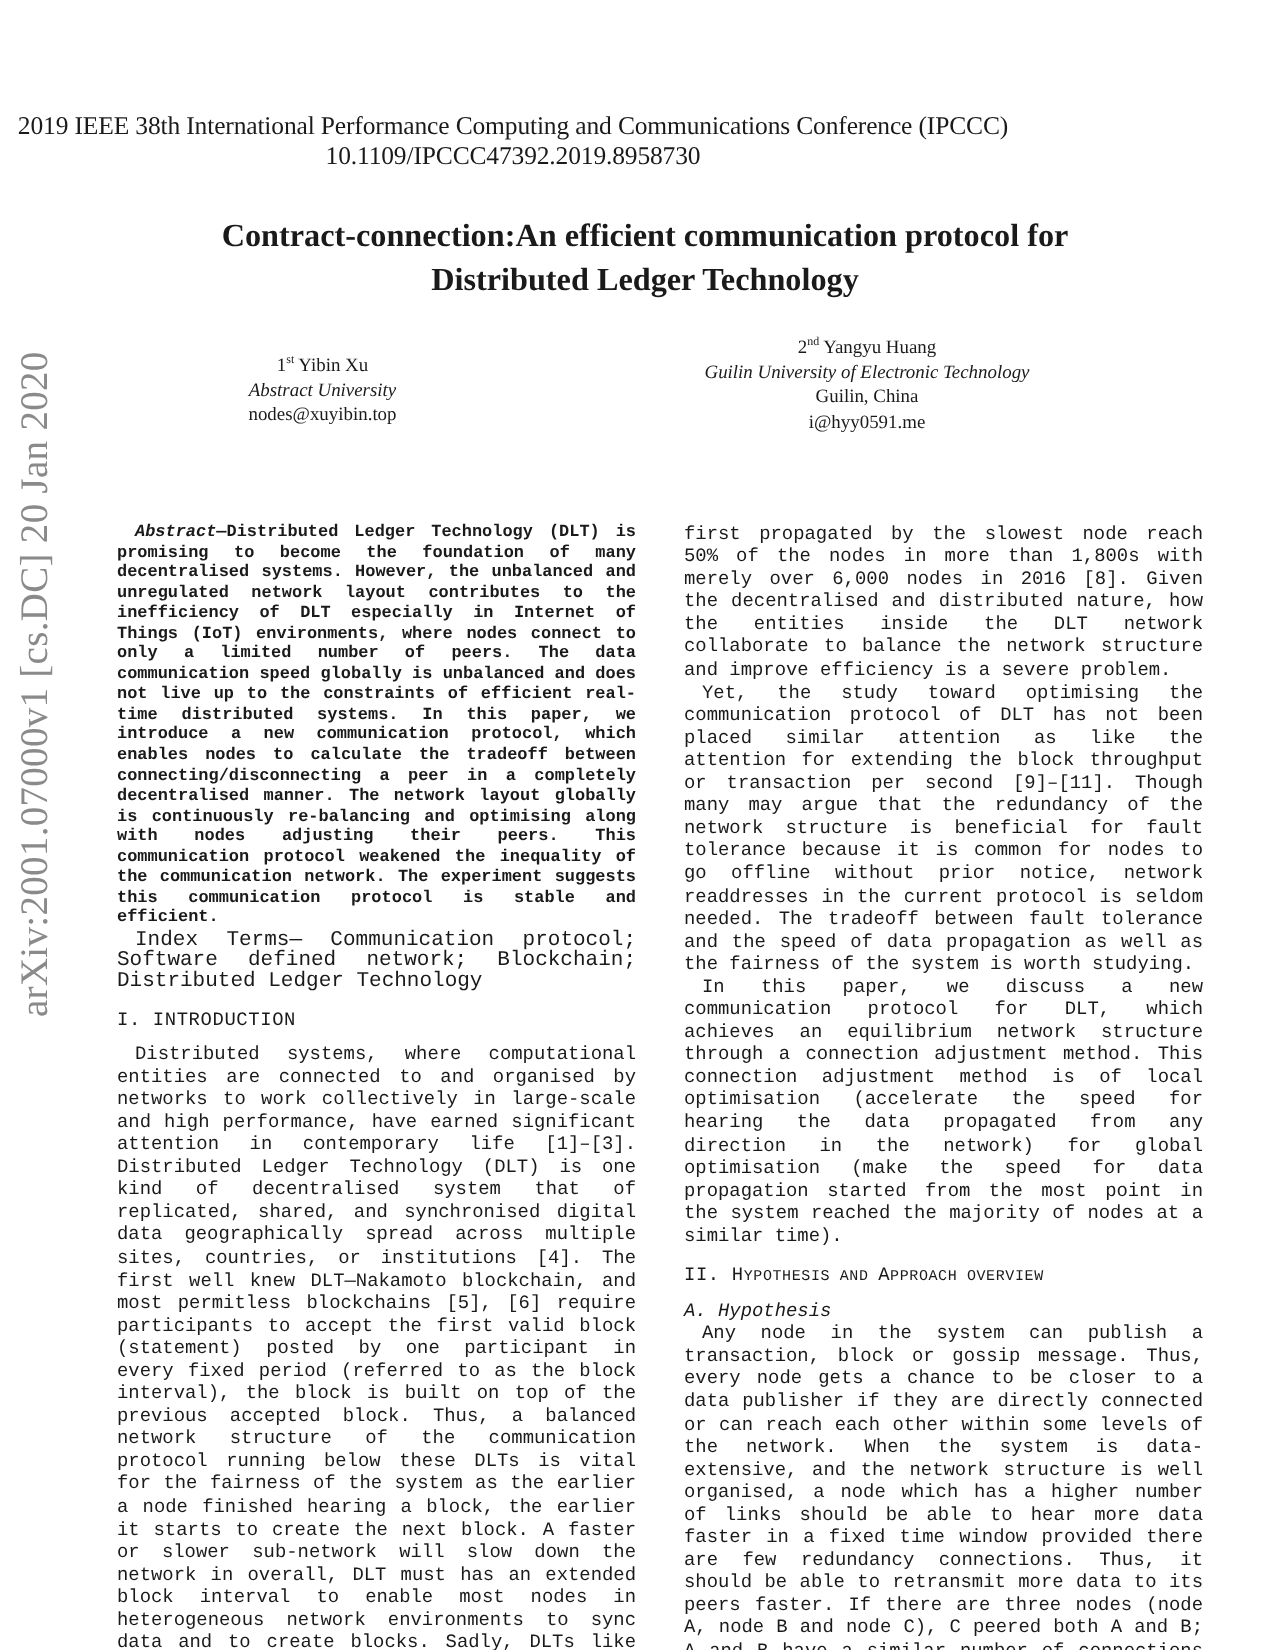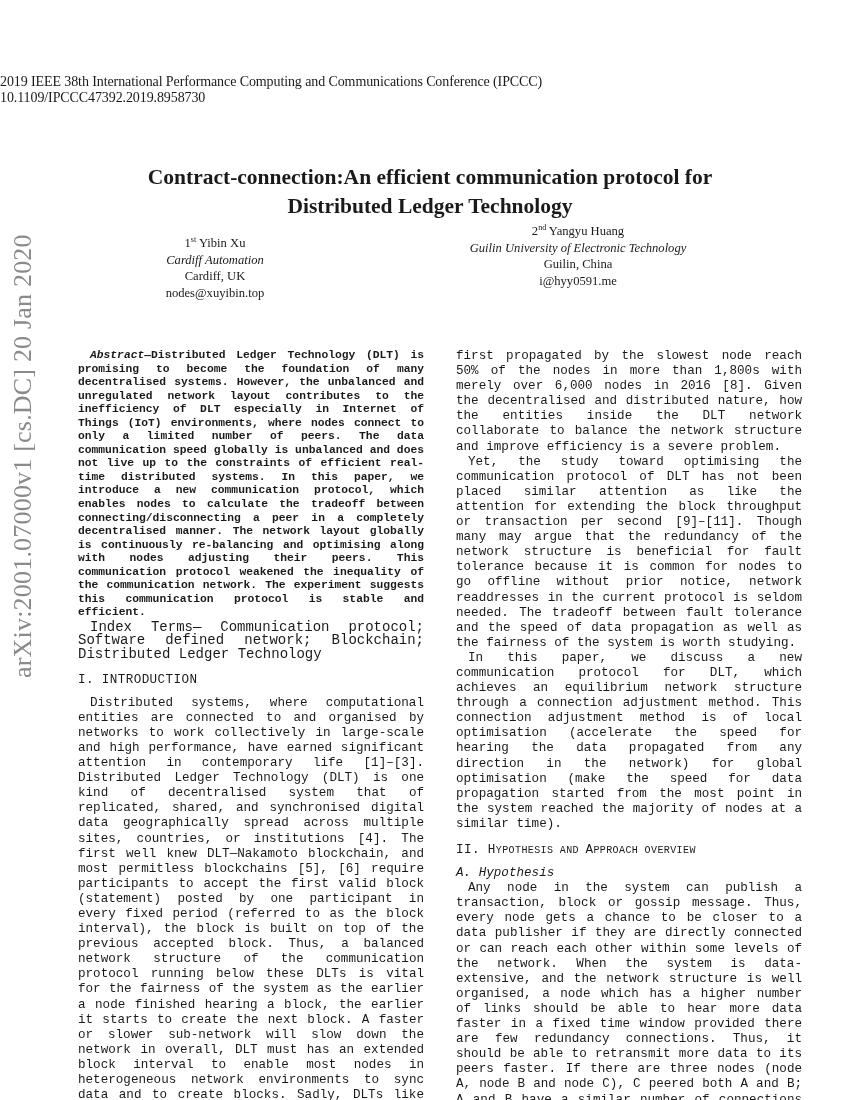--- a/index.html
+++ b/index.html
@@ -1,24 +1,24 @@
 <!DOCTYPE html>
 <html><head>
 <meta charset="utf-8">
 <style>
   html, body { margin: 0; padding: 0; background: #ffffff; }
   body { width: 850px; height: 1100px; position: relative; overflow: hidden;
          font-family: "Liberation Serif", "DejaVu Serif", serif; color: #1a1a1a; }
-  .conf-header { position: absolute; top: 74px; left: 0; width: 684px; text-align: left;
-                 font-size: 14px; letter-spacing: -0.1px; }
+  .conf-header { position: absolute; top: 74px; left: 0; width: 684px; text-align: center;
+                 font-size: 17px; letter-spacing: -0.1px; }
   .arxiv-stamp { position: absolute; left: 8px; top: 678px; transform-origin: left top;
                  transform: rotate(-90deg); font-size: 26px; color: #8a8a8a; white-space: nowrap;
                  letter-spacing: 0.2px; }
   .title { position: absolute; top: 143px; left: 80px; width: 700px; text-align: center;
-           font-size: 21.5px; font-weight: bold; line-height: 29px; margin-top: 20px; }
+           font-size: 21.5px; font-weight: bold; line-height: 29px; }
   .author { position: absolute; top: 220px; width: 330px; text-align: center; font-size: 12.6px; line-height: 16.6px; }
   .author.a1 { left: 50px; margin-top: 12px; }
   .author.a2 { left: 413px; }
   .author .aff { font-style: italic; }
   .author sup { font-size: 8px; vertical-align: 5px; }
   .col { position: absolute; top: 349px; width: 346px; font-size: 12.6px; line-height: 15.1px; text-align: justify; font-family: Liberation Mono, monospace; }
   .col.left { left: 78px; }
   .col.right { left: 424px; margin-left: 32px; }
   .col p { margin: 0; text-indent: 12px; }
   .col p.noind { text-indent: 0; }
@@ -37,22 +37,21 @@
 
 <div class="arxiv-stamp">arXiv:2001.07000v1  [cs.DC]  20 Jan 2020</div>
 
 <div class="title">
   <div>Contract-connection:An efficient communication protocol for</div>
   <div>Distributed Ledger Technology</div>
 </div>
 
 <div class="author a1">
   <div><span>1</span><sup>st</sup> <span>Yibin Xu</span></div>
-  <div class="aff">Cardiff Automation</div>
-  <div>Cardiff, UK</div>
+  <div class="aff">Abstract University</div>
   <div>nodes@xuyibin.top</div>
 </div>
 
 <div class="author a2">
   <div><span>2</span><sup>nd</sup> <span>Yangyu Huang</span></div>
   <div class="aff">Guilin University of Electronic Technology</div>
   <div>Guilin, China</div>
   <div>i@hyy0591.me</div>
 </div>
 

